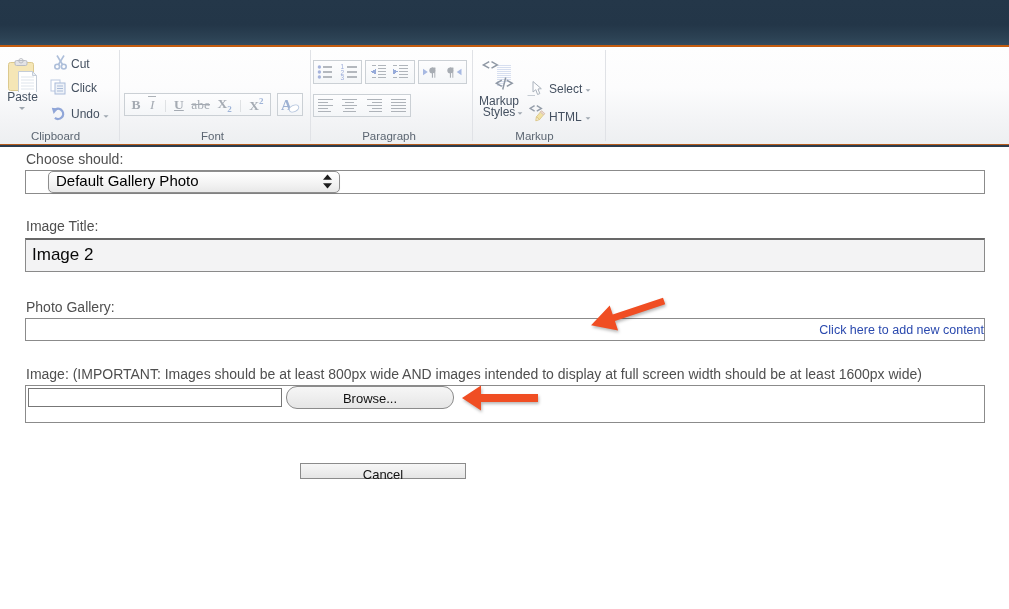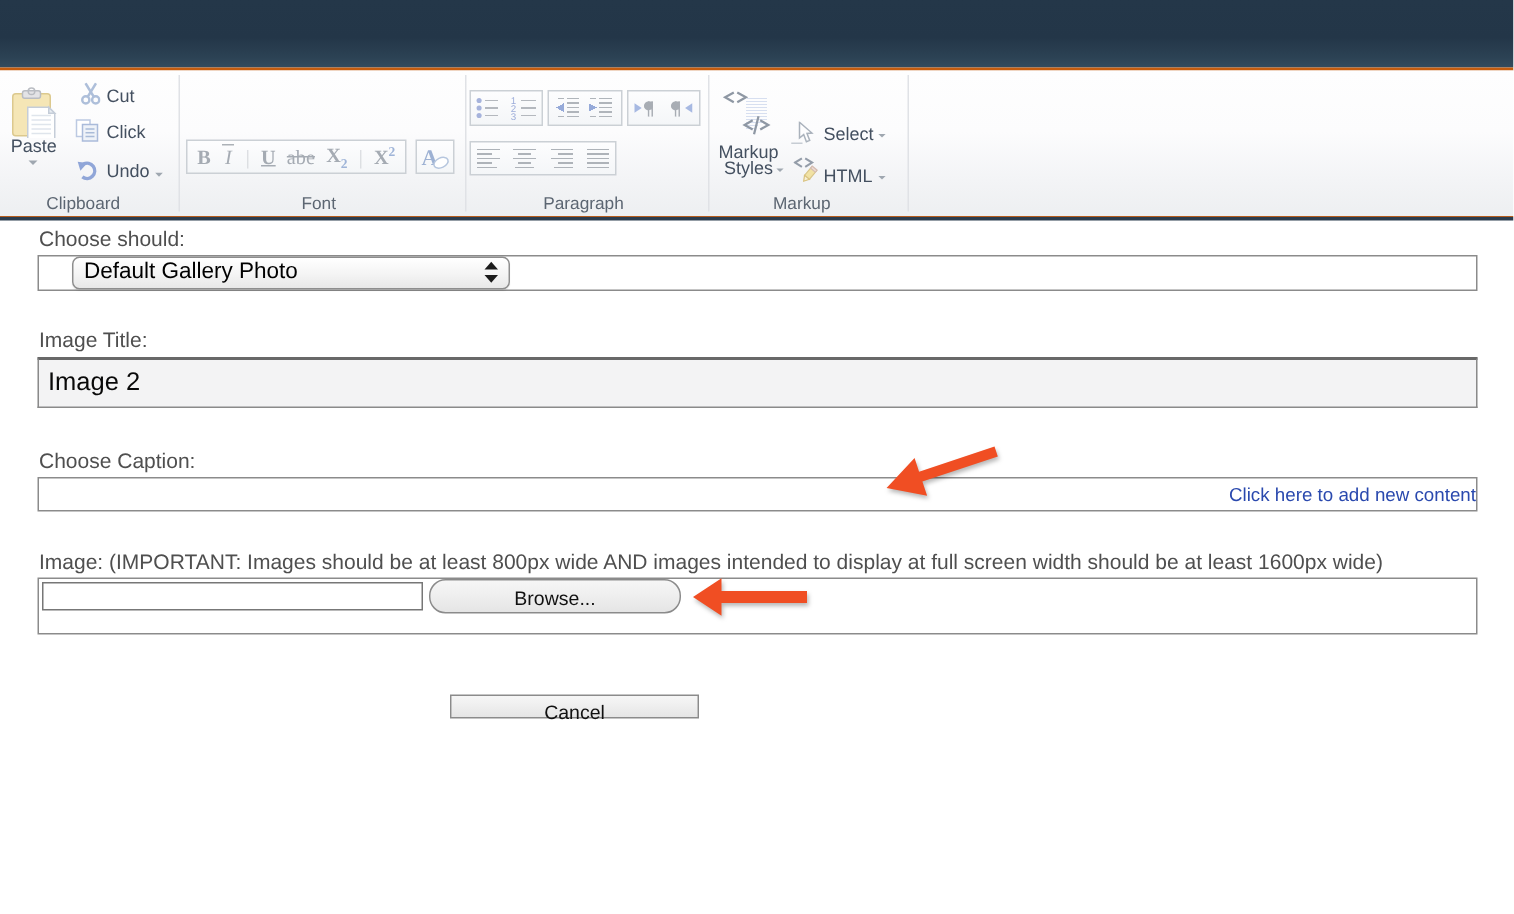--- a/index.html
+++ b/index.html
@@ -274,21 +274,21 @@
       <path d="M5.5 0.5 L10 5.7 L1 5.7 z" fill="#1c1c1c"></path>
       <path d="M5.5 14.5 L10 9.3 L1 9.3 z" fill="#1c1c1c"></path>
     </svg>
   </div>
 
   <div class="flabel" style="left:26px; top:218px;">Image Title:</div>
   <div class="fbox" style="top:238px; height:34px; background:#f3f3f4; border:1px solid #8a8a8a; border-top:2px solid #686868;">
     <div style="position:absolute; left:6px; top:5px; font-size:17px; color:#090909;">Image 2</div>
   </div>
 
-  <div class="flabel" style="left:26px; top:299px;">Choose Caption:</div>
+  <div class="flabel" style="left:26px; top:299px;">Photo Gallery:</div>
   <div class="fbox" style="top:318px; height:23px; text-align:right;">
     <div style="margin-top:4px; font-size:12.5px; color:#2a49ae;">Click here to add new content</div>
   </div>
 
   <svg style="position:absolute; left:586px; top:292px; filter:drop-shadow(1px 2px 1.5px rgba(0,0,0,0.28));" width="86" height="44" viewBox="0 0 86 44">
     <g transform="rotate(-18.4 6 33)">
       <path d="M5 33 L29 20 L29 29.5 L82 29.5 L82 36.5 L29 36.5 L29 46.5 z" fill="#f04e23"></path>
     </g>
   </svg>
 

